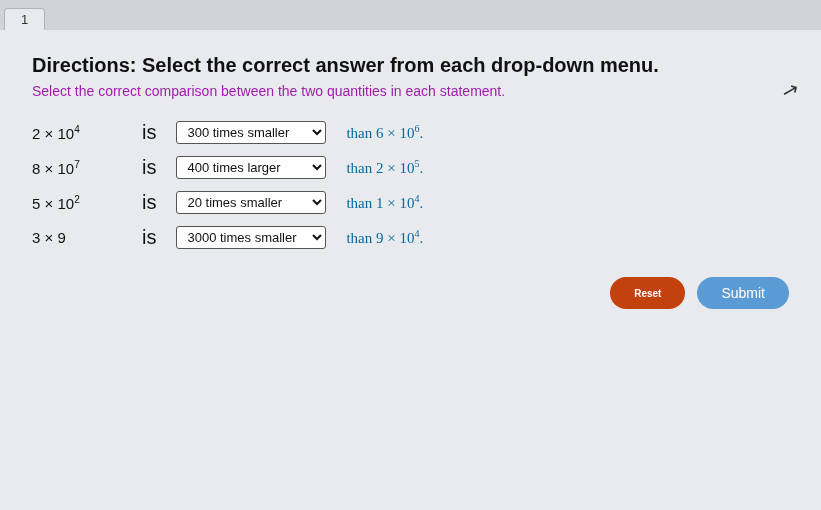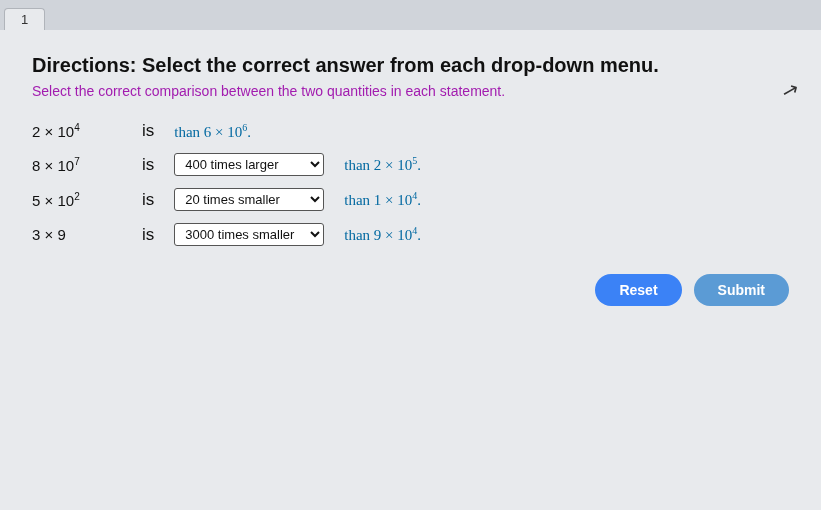--- a/index.html
+++ b/index.html
@@ -62,21 +62,21 @@
       gap: 20px;
     }
 
     .math-expr {
       min-width: 90px;
       font-size: 15px;
       color: #111;
     }
 
     .is-text {
-      font-size: 17px;
+      font-size: 20px;
       color: #111;
     }
 
     .dropdown-select {
       border: 1.5px solid #555;
       border-radius: 3px;
       background: #fff;
       padding: 2px 6px;
       font-size: 13px;
       color: #111;
@@ -96,38 +96,38 @@
     }
 
     .buttons-row {
       display: flex;
       justify-content: flex-end;
       gap: 12px;
       margin-top: 28px;
     }
 
     .btn-reset {
-      background: #3b82f6;
+      background: #c2410c;
       color: #fff;
       border: none;
       border-radius: 20px;
       padding: 8px 24px;
-      font-size: 14px;
+      font-size: 10px;
       font-weight: bold;
       cursor: pointer;
     }
 
     .btn-submit {
       background: #5b9bd5;
       color: #fff;
       border: none;
       border-radius: 20px;
       padding: 8px 24px;
       font-size: 14px;
-      font-weight: bold;
+      font-weight: normal;
       cursor: pointer;
     }
 
     .cursor-arrow {
       position: absolute;
       top: 48px;
       right: 22px;
       font-size: 20px;
       color: #333;
       transform: rotate(15deg);
@@ -144,20 +144,21 @@
 <div class="content-area">
   <div class="cursor-arrow">↗</div>
 
   <div class="directions-title">Directions: Select the correct answer from each drop-down menu.</div>
   <div class="directions-subtitle">Select the correct comparison between the two quantities in each statement.</div>
 
   <div id="problems-container">
       <div class="problem-row">
         <span class="math-expr">2 × 10<sup>4</sup></span>
         <span class="is-text">is</span>
+        <select class="dropdown-select"><option value="300 times smaller">300 times smaller</option><option value="300 times larger">300 times larger</option><option value="30 times smaller">30 times smaller</option><option value="30 times larger">30 times larger</option></select>
         <span class="than-text">than 6 × 10<sup>6</sup>.</span>
       </div>
       <div class="problem-row">
         <span class="math-expr">8 × 10<sup>7</sup></span>
         <span class="is-text">is</span>
         <select class="dropdown-select"><option value="400 times larger">400 times larger</option><option value="400 times smaller">400 times smaller</option><option value="40 times larger">40 times larger</option><option value="40 times smaller">40 times smaller</option></select>
         <span class="than-text">than 2 × 10<sup>5</sup>.</span>
       </div>
       <div class="problem-row">
         <span class="math-expr">5 × 10<sup>2</sup></span>

